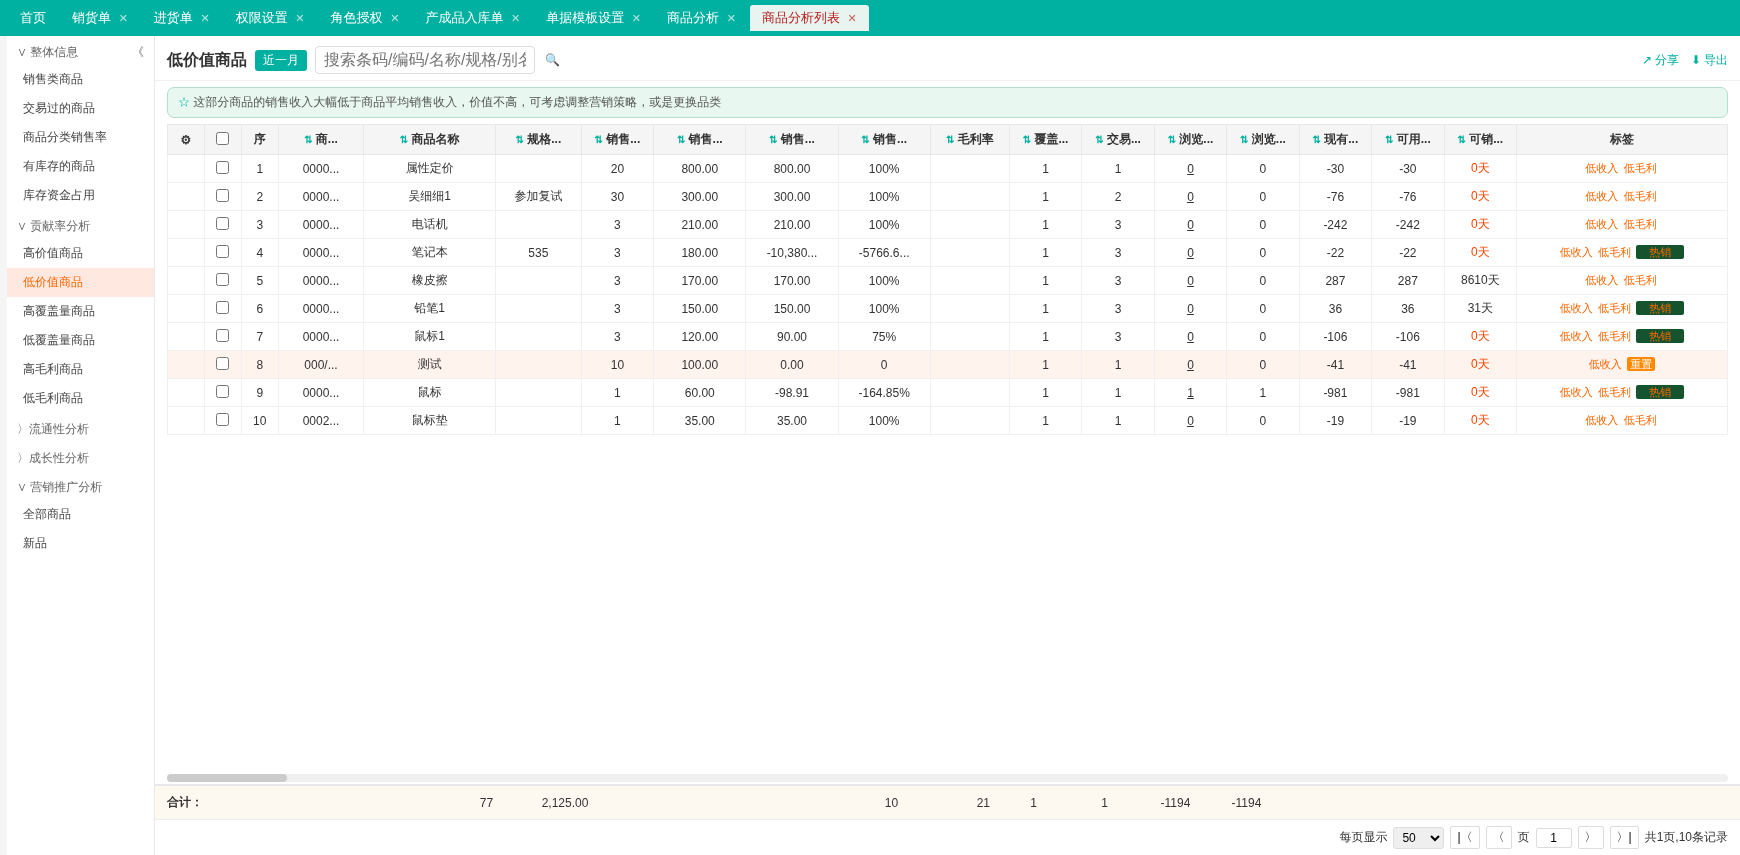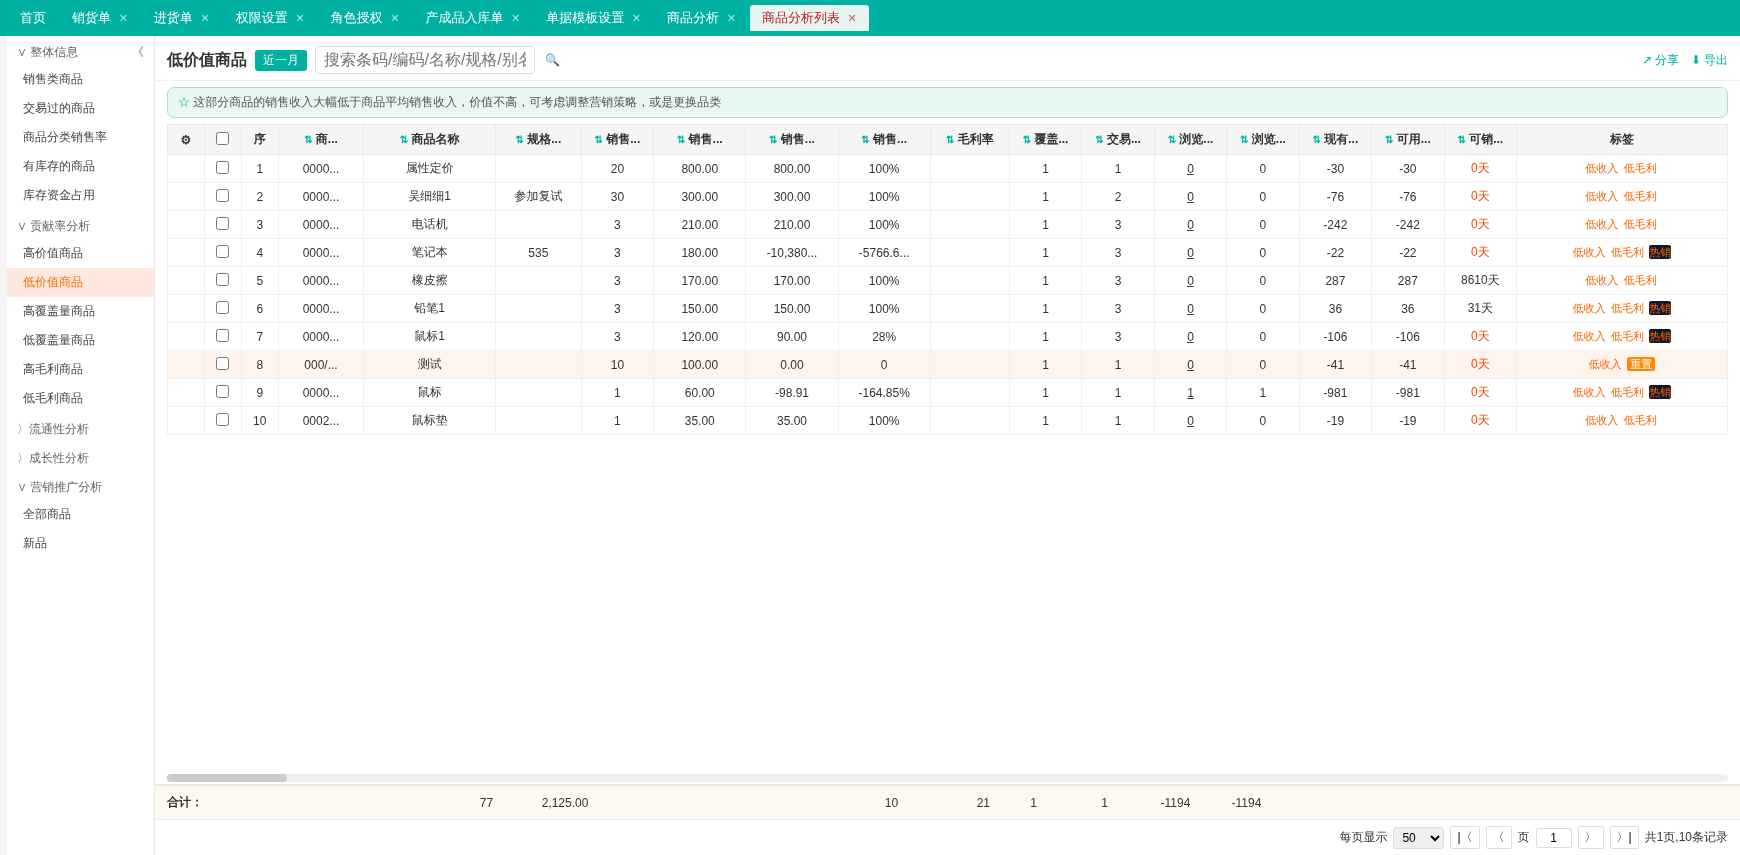--- a/index.html
+++ b/index.html
@@ -154,21 +154,21 @@
     tbody tr { border-bottom: 1px solid #f0f0f0; }
     tbody tr.highlighted { background: #fff3ee; }
     tbody td {
       padding: 5px 4px;
       border: 1px solid #f0f0f0;
       text-align: center;
       white-space: nowrap;
     }
     .tag-low-income { color: #ff6600; font-size: 11px; margin-right: 2px; }
     .tag-low-margin { color: #ff6600; font-size: 11px; margin-right: 2px; }
-    .tag-hot { color: #ff6600; font-size: 11px; background: #0f172a; padding: 1px 0; border-radius: 2px; }
+    .tag-hot { color: #ff6600; font-size: 11px; background: #14532d; padding: 1px 13px; border-radius: 2px; }
     .tag-orange-box { color: #fff; background: #ff8800; font-size: 11px; padding: 1px 3px; border-radius: 2px; }
     .link-underline { text-decoration: underline; color: #333; }
     .zero-days { color: #ff4400; }
 
     
     .table-footer {
       background: #fef9f0;
       border-top: 2px solid #e8e8e8;
       padding: 8px 12px;
       display: flex;
@@ -478,21 +478,21 @@
             <tr>
     <td class="col-settings"></td>
     <td class="col-check"><input type="checkbox" style=""></td>
     <td class="col-num">7</td>
     <td class="col-code">0000...</td>
     <td class="col-name">鼠标1</td>
     <td class="col-spec"></td>
     <td class="col-sales-qty">3</td>
     <td class="col-sales-amt">120.00</td>
     <td class="col-sales-2">90.00</td>
-    <td class="col-sales-3">28%</td>
+    <td class="col-sales-3">75%</td>
     <td class="col-margin"></td>
     <td class="col-cover">1</td>
     <td class="col-trade">3</td>
     <td class="col-browse1"><span class="link-underline">0</span></td>
     <td class="col-browse2">0</td>
     <td class="col-cur">-106</td>
     <td class="col-avail">-106</td>
     <td class="col-sellable"><span class="zero-days">0天</span></td>
     <td class="col-tag"><span class="tag-low-income">低收入</span> <span class="tag-low-margin">低毛利</span> <span class="tag-hot">热销</span> </td>
   </tr>

